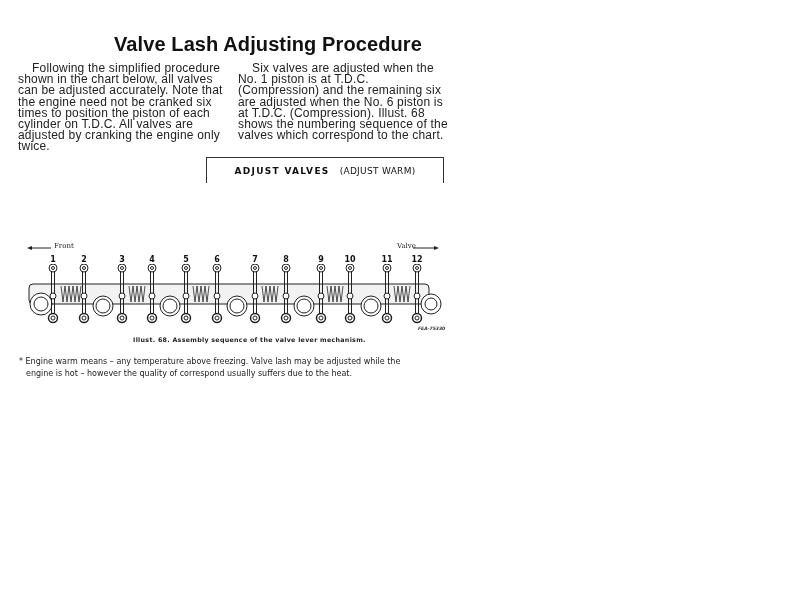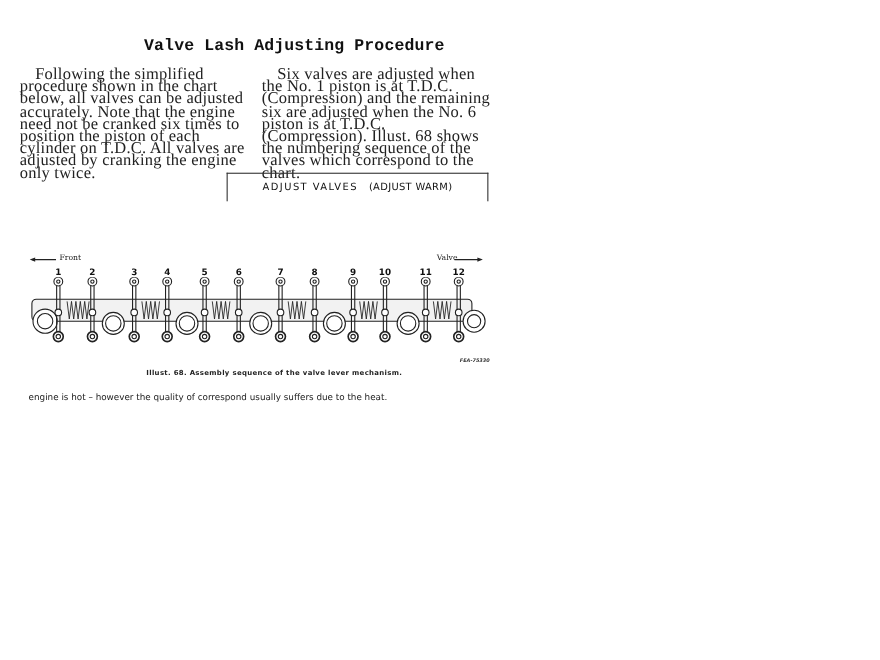--- a/index.html
+++ b/index.html
@@ -1,31 +1,31 @@
 <!DOCTYPE html>
 <html><head>
 <meta charset="utf-8">
 <style>
   html, body { margin:0; padding:0; }
   body { width:800px; height:600px; background:#ffffff; position:relative; overflow:hidden; color:#1a1a1a; }
-  .title { position:absolute; left:131px; top:33px; font-family:Liberation Mono, monospace; font-weight:bold; font-size:15px; letter-spacing:0.1px; color:#111; }
-  .para { position:absolute; font-family:Liberation Serif, serif; font-size:15px; line-height:11.2px; color:#222; letter-spacing:0.2px; }
+  .title { position:absolute; left:114px; top:33px; font-family:Liberation Sans, sans-serif; font-weight:bold; font-size:20px; letter-spacing:0.1px; color:#111; }
+  .para { position:absolute; font-family:Liberation Sans, sans-serif; font-size:12px; line-height:11.2px; color:#222; letter-spacing:0.2px; }
   .para .indent { display:inline-block; width:14px; }
   #p1 { left:18px; top:63px; width:205px; }
   #p2 { left:238px; top:63px; width:210px; }
 
   .tbl-header { position:absolute; left:206px; top:157px; width:238px; height:26px; border:1px solid #333; border-bottom:none; box-sizing:border-box; font-family:"DejaVu Sans", sans-serif; font-size:9px; display:flex; align-items:center; justify-content:center; color:#111; }
-  .tbl-header .main { font-weight:normal; letter-spacing:1.3px; margin-right:10px; }
+  .tbl-header .main { font-weight:bold; letter-spacing:1.3px; margin-right:10px; }
   .tbl-header .sub { letter-spacing:0.3px; }
   .tbl { position:absolute; left:17px; top:183px; border-collapse:collapse; font-family:"DejaVu Sans", sans-serif; font-size:8.2px; color:#111; }
   .tbl td { border:1px solid #333; height:22px; padding:0; text-align:center; }
   .tbl td.label { width:188px; text-align:left; padding-left:8px; box-sizing:border-box; }
   .tbl td.num { width:18.8px; }
 
-  .illus { position:absolute; left:17px; top:230px; width:430px; height:90px; }
+  .illus { position:absolute; left:17px; top:242px; width:430px; height:90px; }
   .arrow-label { position:absolute; font-family:"DejaVu Serif", serif; font-size:7px; color:#222; }
   .valve-num { position:absolute; font-family:"DejaVu Sans", sans-serif; font-weight:bold; font-size:8px; transform:translateX(-50%); color:#111; }
   .caption { position:absolute; left:133px; top:336px; font-family:"DejaVu Sans", sans-serif; font-size:6.3px; font-weight:bold; letter-spacing:0.3px; color:#222; }
   .fignum { position:absolute; left:418px; top:326px; font-family:"DejaVu Sans", sans-serif; font-size:4.5px; font-style:italic; font-weight:bold; color:#333; }
   .footnote { position:absolute; left:19px; top:356px; width:400px; font-family:"DejaVu Sans", sans-serif; font-size:8px; line-height:12px; color:#222; }
   .footnote .l2 { padding-left:7px; display:block; }
 </style>
 </head>
 <body>
 
@@ -209,14 +209,15 @@
           </g>
       </g>
     </g>
   </svg>
 </div>
 
 <div class="fignum">FEA-75330</div>
 <div class="caption">Illust. 68.  Assembly sequence of the valve lever mechanism.</div>
 
 <div class="footnote">
+  <span>* Engine warm means – any temperature above freezing.  Valve lash may be adjusted while the</span>
   <span class="l2">engine is hot – however the quality of correspond usually suffers due to the heat.</span>
 </div>
 
 </body></html>

